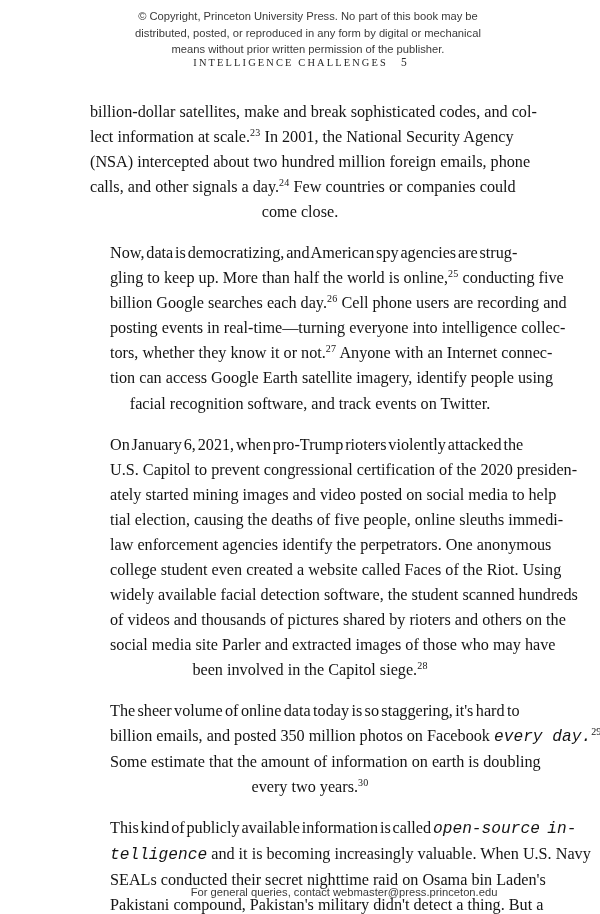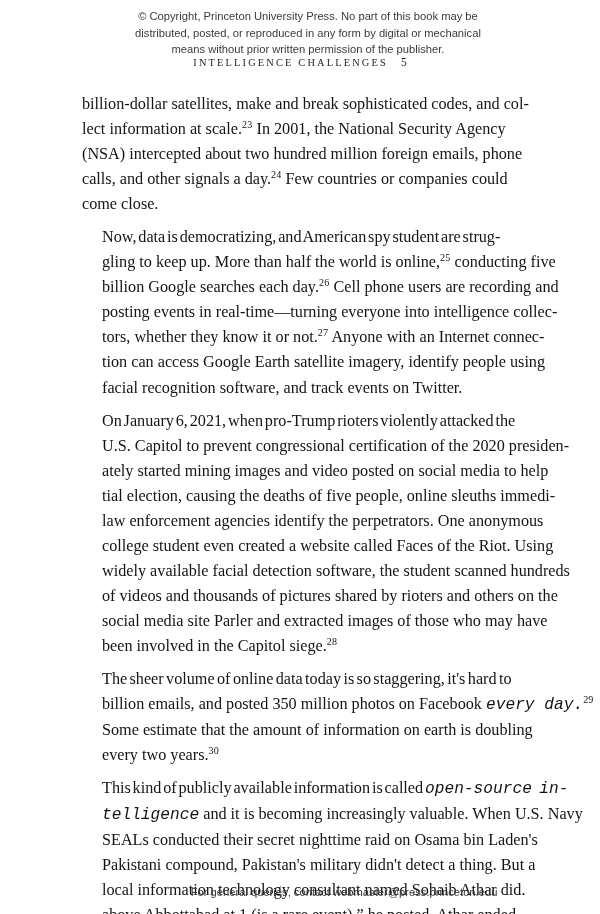--- a/index.html
+++ b/index.html
@@ -70,22 +70,23 @@
     position: absolute;
     left: 74px;
     top: 84px;
     width: 452px;
     font-size: 16.2px;
     line-height: 25.05px;
     text-align: left;
     color: #141414;
   }
   .para {
-    margin: 8px;
+    margin: 16px;
     text-indent: 0;
+    text-align: center;
   }
   .para.indent {
     text-indent: 20px;
   }
   .line {
     display: block;
     white-space: nowrap;
   }
   .it { font-style: italic; font-family: Liberation Mono, monospace; }
   sup {
@@ -126,21 +127,21 @@
 
   <div class="body-col" id="body-col">
       <p class="para">
         <span class="line">billion-dollar satellites, make and break sophisticated codes, and col-</span>
         <span class="line">lect information at scale.<sup>23</sup> In 2001, the National Security Agency</span>
         <span class="line">(NSA) intercepted about two hundred million foreign emails, phone</span>
         <span class="line">calls, and other signals a day.<sup>24</sup> Few countries or companies could</span>
         <span class="line">come close.</span>
       </p>
       <p class="para indent">
-        <span class="line" style="word-spacing: -2.222px;">Now, data is democratizing, and American spy student are strug-</span>
+        <span class="line" style="word-spacing: -2.222px;">Now, data is democratizing, and American spy agencies are strug-</span>
         <span class="line">gling to keep up. More than half the world is online,<sup>25</sup> conducting five</span>
         <span class="line">billion Google searches each day.<sup>26</sup> Cell phone users are recording and</span>
         <span class="line">posting events in real-time—turning everyone into intelligence collec-</span>
         <span class="line">tors, whether they know it or not.<sup>27</sup> Anyone with an Internet connec-</span>
         <span class="line">tion can access Google Earth satellite imagery, identify people using</span>
         <span class="line">facial recognition software, and track events on Twitter.</span>
       </p>
       <p class="para indent">
         <span class="line" style="word-spacing: -2.222px;">On January 6, 2021, when pro-Trump rioters violently attacked the</span>
         <span class="line">U.S. Capitol to prevent congressional certification of the 2020 presiden-</span>

